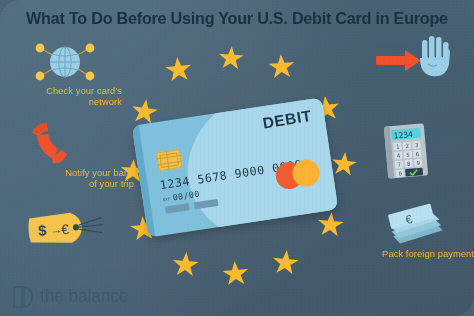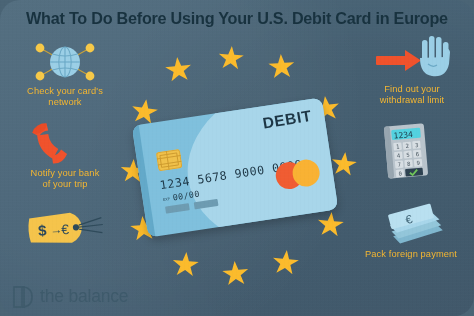--- a/index.html
+++ b/index.html
@@ -34,21 +34,21 @@
     letter-spacing:-0.25px;
     white-space:nowrap;
   }
 
   
   .cap{
     position:absolute;
     color:#f5b731;
     font-size:9.3px;
     line-height:11.4px;
-    text-align:center;
+    text-align:right;
     white-space:pre-line;
     letter-spacing:.1px;
   }
 
   
   .star{
     position:absolute;
     background:#fbbb2c;
     clip-path:polygon(50% 0%,61.8% 34.5%,98% 34.5%,68.8% 56%,80% 90.5%,50% 69.5%,20% 90.5%,31.2% 56%,2% 34.5%,38.2% 34.5%);
   }
@@ -177,21 +177,21 @@
   <div class="icon" style="left:26px;top:110px;width:62px;height:58px;">
     <svg viewBox="0 0 62 58" width="62" height="58">
       <g transform="rotate(-34 31 29)">
         <path d="M14 10 q8 -6 17 0 l-2.5 7 q-5.5 -3.2 -11 0 z" fill="#f0522c"></path>
         <path d="M14 47 q8 6 17 0 l-2.5 -7 q-5.5 3.2 -11 0 z" fill="#f0522c"></path>
         <path d="M16.5 15 q-7.5 14 0 28 l10 -5 q-4.5 -9 0 -18 z" fill="#f0522c"></path>
         <path d="M14 10 q8 -6 17 0 q-2 4.5 -8.5 4.5 q-6.5 0 -8.5 -4.5z" fill="#e0421f" opacity=".45"></path>
       </g>
     </svg>
   </div>
-  <div class="cap" style="left:4px;top:168px;width:122px;">Notify your bank
+  <div class="cap" style="left:12px;top:168px;width:122px;">Notify your bank
 of your trip</div>
 
   <div class="icon" style="left:24px;top:204px;width:86px;height:48px;">
     <svg viewBox="0 0 86 48" width="86" height="48">
       <g transform="rotate(-4 43 24)">
         <path d="M6 12 L47 9 Q57 13 58 24 Q57 35 47 39 L6 36 Q3 24 6 12 Z" fill="#f5c44b"></path>
         <circle cx="52" cy="24" r="3.1" fill="#2e4a5a"></circle>
         <g stroke="#2e4a5a" stroke-width="1.2">
           <line x1="55" y1="22" x2="78" y2="16"></line>
           <line x1="55" y1="24" x2="79" y2="23"></line>
@@ -213,22 +213,20 @@
       <g fill="#9bcfe6">
         <rect x="46" y="6" width="5.5" height="20" rx="2.6"></rect>
         <rect x="53" y="2" width="5.5" height="24" rx="2.6"></rect>
         <rect x="60" y="3" width="5.5" height="23" rx="2.6"></rect>
         <rect x="67" y="8" width="5.5" height="18" rx="2.6"></rect>
         <path d="M44 24 q0 16 12 18 q14 2 17 -12 l1 -12 q-1 -4 -4 -3 l-1 8 z" fill="#9bcfe6"></path>
       </g>
       <path d="M52 30 q5 4 9 1" stroke="#6ba9c6" stroke-width="1.2" fill="none"></path>
     </svg>
   </div>
-  <div class="cap" style="left:354px;top:84px;width:116px;">Find out your
-withdrawal limit</div>
 
   <div class="icon" style="left:378px;top:122px;width:56px;height:58px;">
     <svg viewBox="0 0 56 58" width="56" height="58">
       <g transform="rotate(-5 28 29)">
         <rect x="8" y="3" width="40" height="52" rx="3" fill="#b9c4cc"></rect>
         <rect x="8" y="3" width="6" height="52" rx="3" fill="#98a6b0"></rect>
         <rect x="15" y="7" width="29" height="10" rx="1.5" fill="#53d2e0"></rect>
         <text x="17" y="15.6" font-family="DejaVu Sans Mono, monospace" font-size="8" fill="#1d3645">1234</text>
         <g fill="#d7dee3">
           <rect x="16" y="20" width="8" height="7.5" rx="1"></rect>

